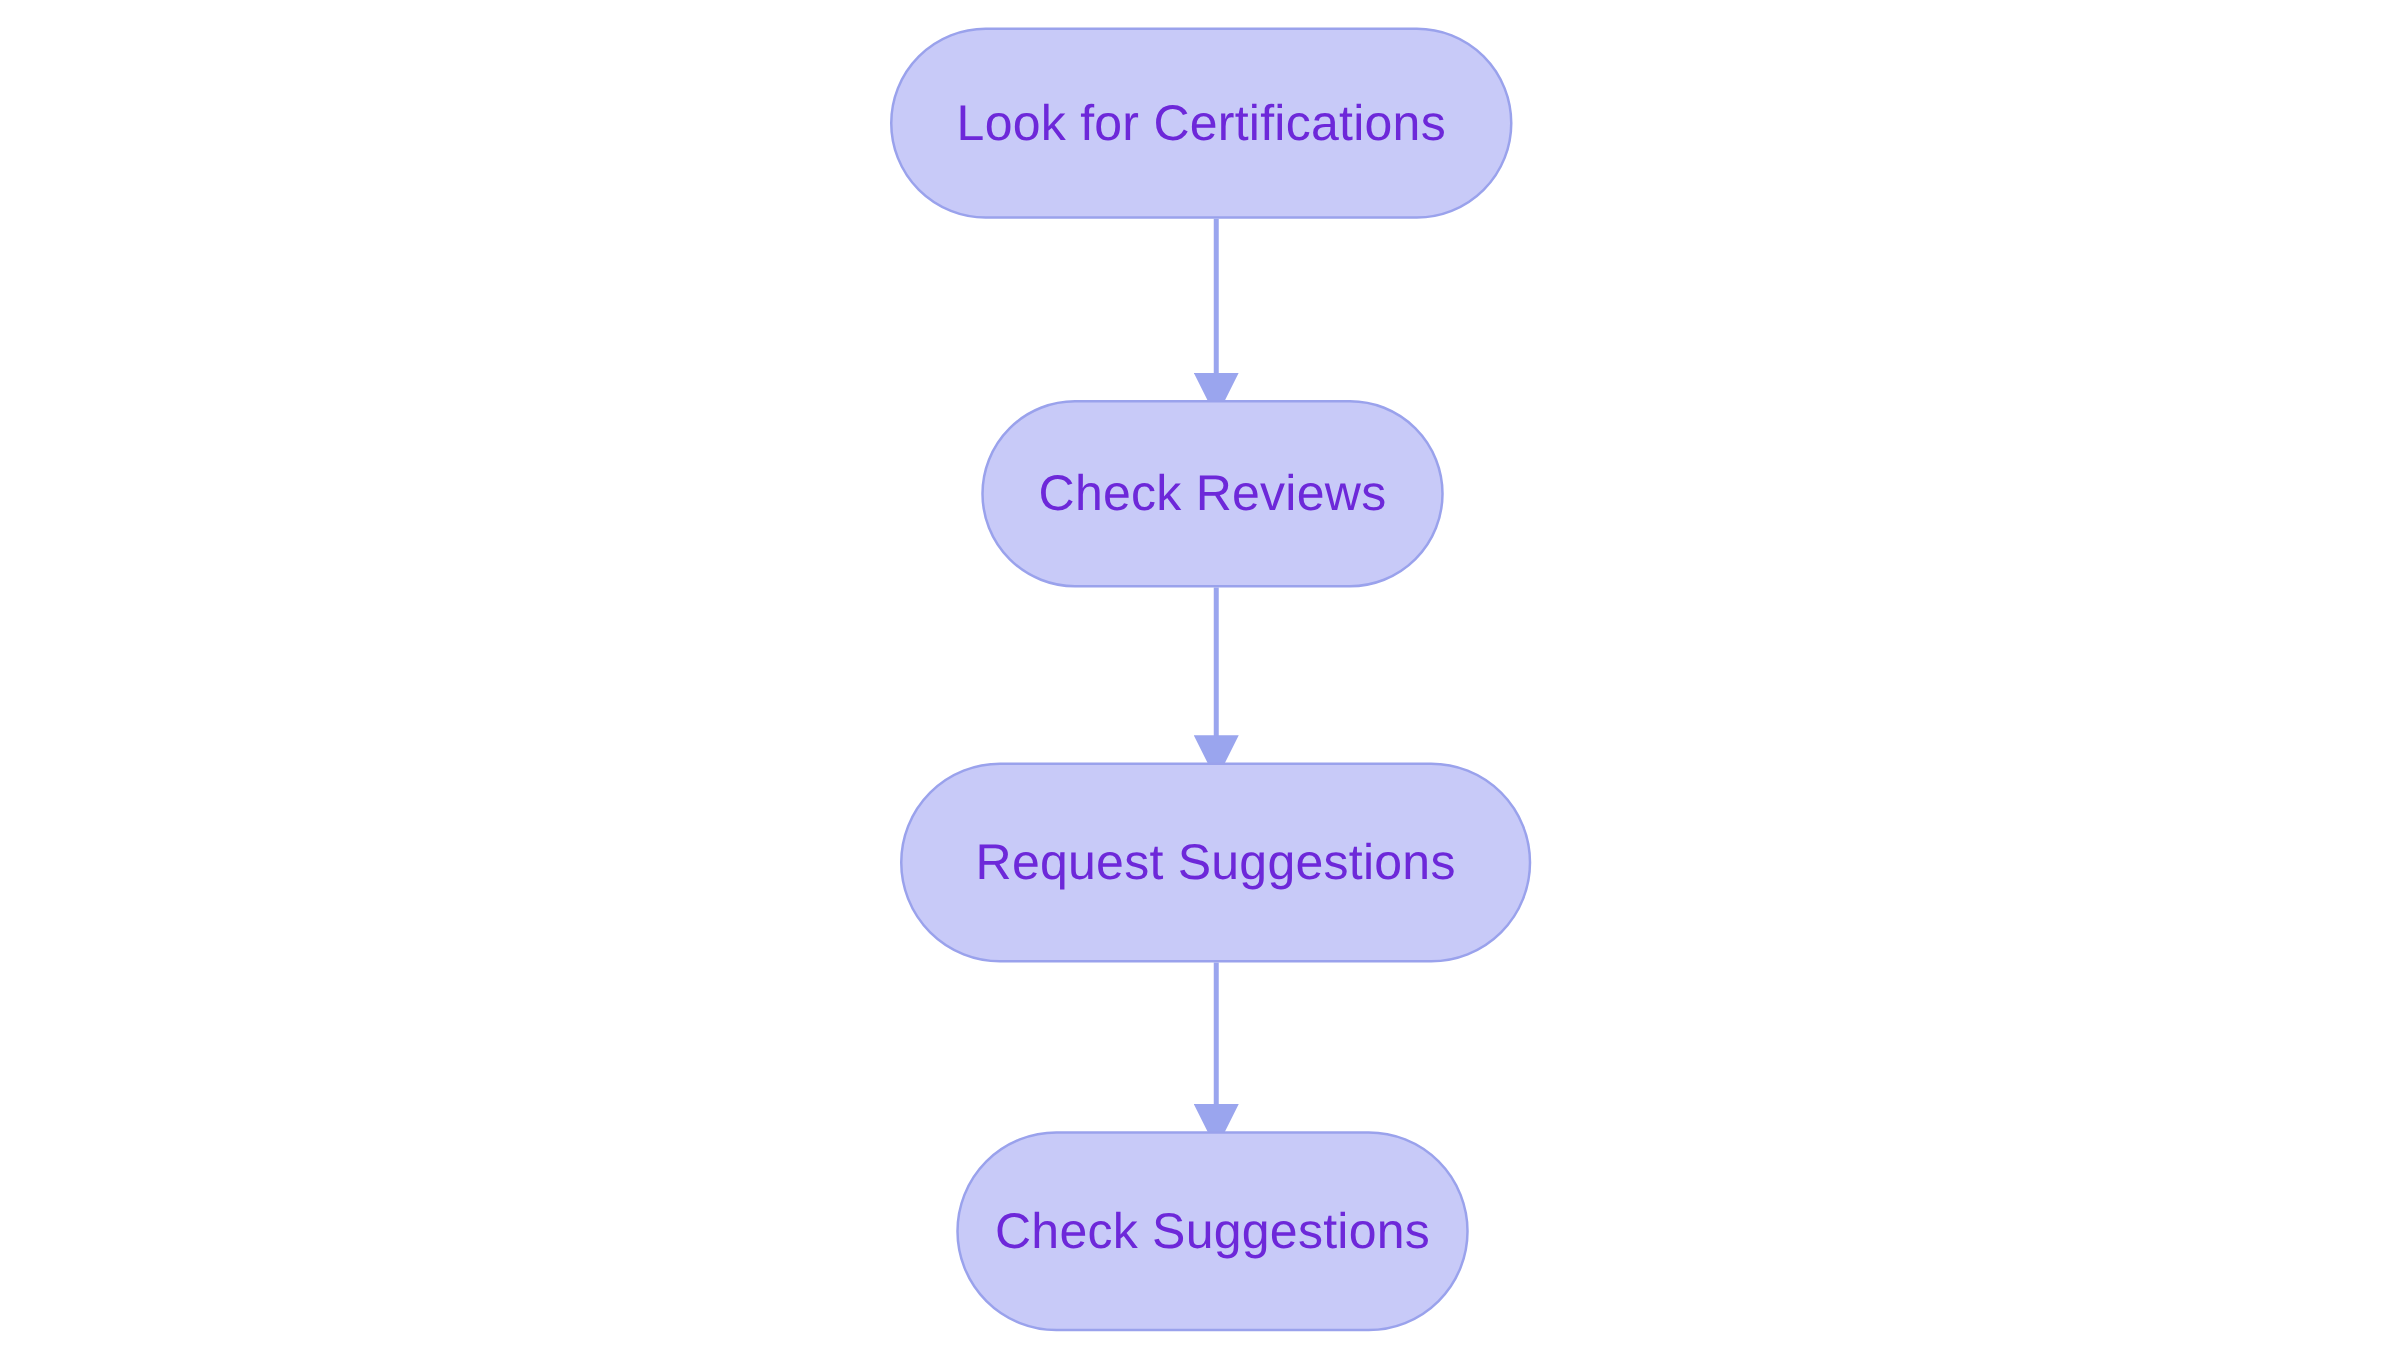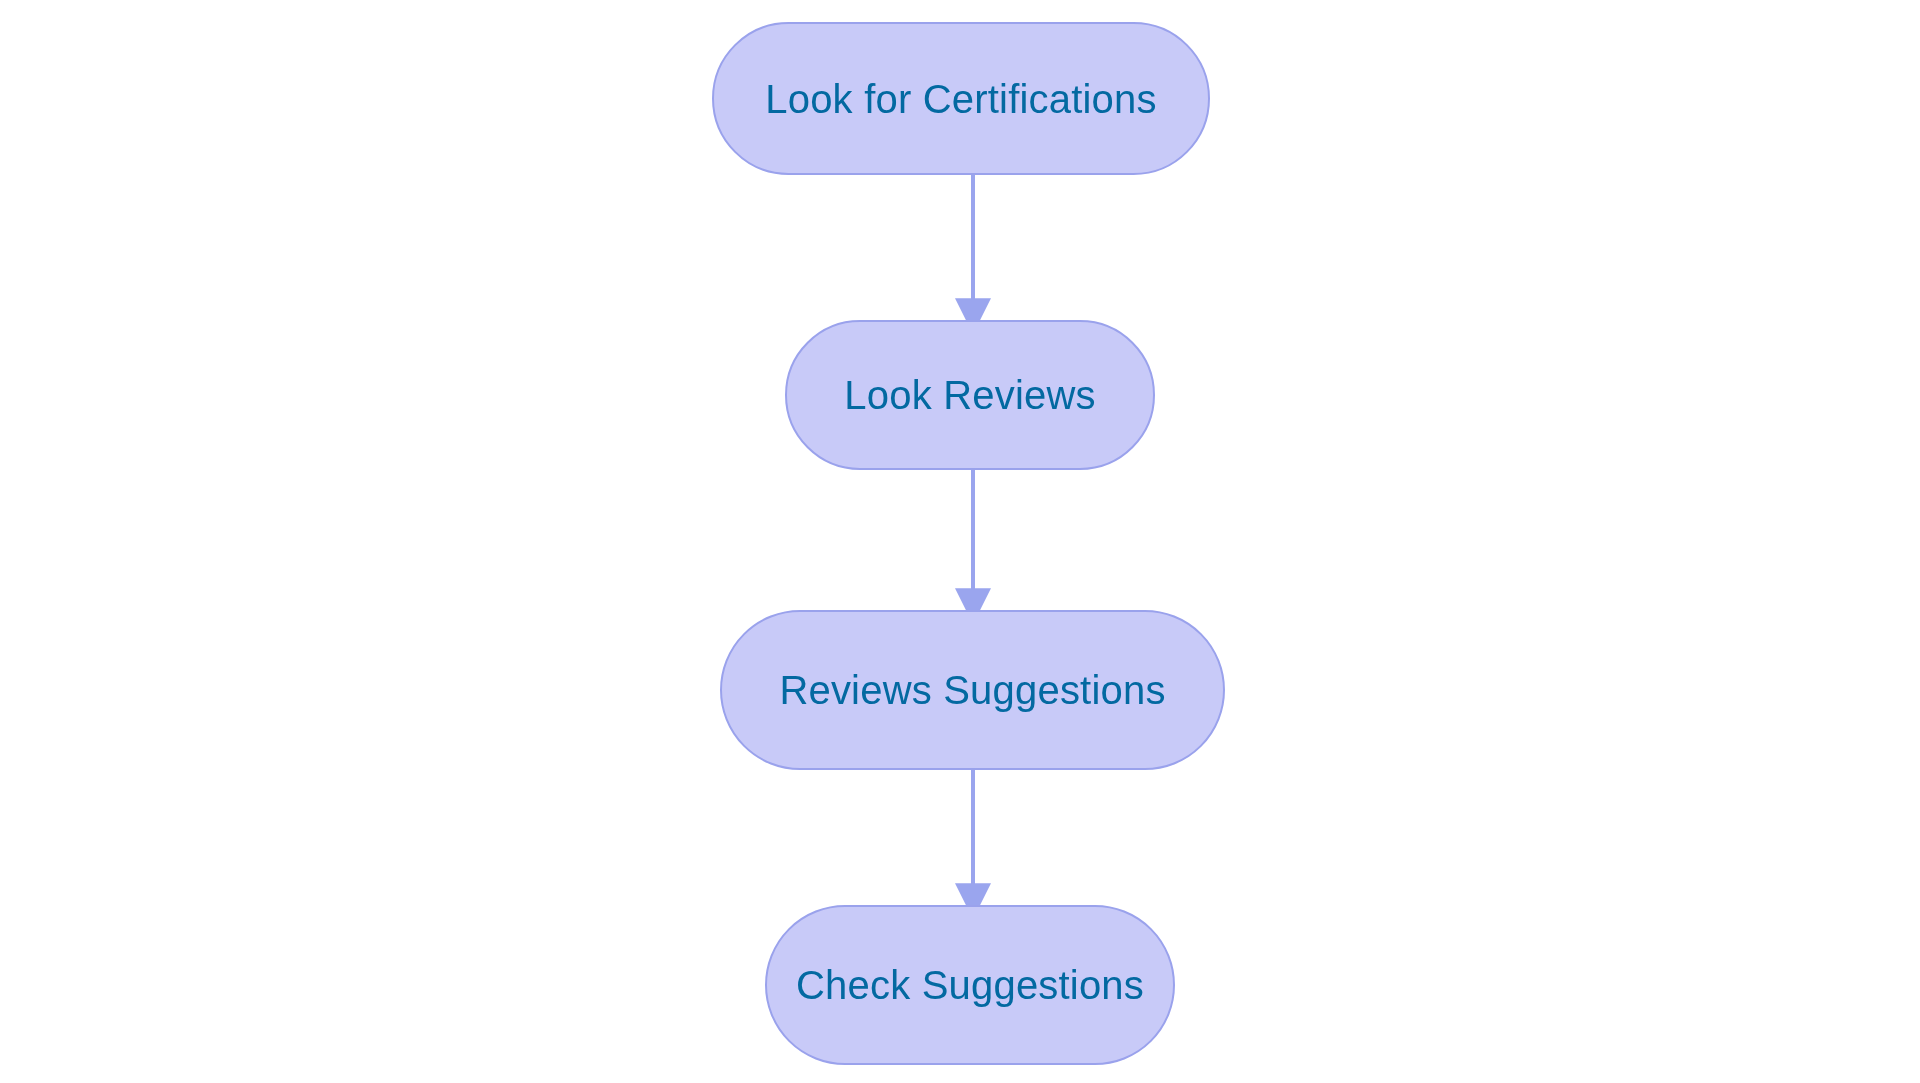--- a/index.html
+++ b/index.html
@@ -37,21 +37,21 @@
     display: flex;
     align-items: center;
     justify-content: center;
     background: #c8caf8;
     border: 2px solid #9aa2ec;
     border-radius: 999px;
   }
 
   .node-label {
     font-family: "Liberation Sans", sans-serif;
-    color: #0369a1;
+    color: #6d28d9;
     font-size: 40px;
     font-weight: 400;
     letter-spacing: 0.2px;
     line-height: 1;
     white-space: nowrap;
     text-align: center;
   }
 </style>
 </head>
 <body>
@@ -76,24 +76,24 @@
     <g>
       <line x1="973" y1="770" x2="973" y2="888" stroke="#9aa5ee" stroke-width="4" marker-end="url(#arrowhead)"></line>
     </g>
   </svg>
 
   <div class="node" style="left:712px; top:22px; width:498px; height:153px;">
     <span class="node-label">Look for Certifications</span>
   </div>
 
   <div class="node" style="left:785px; top:320px; width:370px; height:150px;">
-    <span class="node-label">Look Reviews</span>
+    <span class="node-label">Check Reviews</span>
   </div>
 
   <div class="node" style="left:720px; top:610px; width:505px; height:160px;">
-    <span class="node-label">Reviews Suggestions</span>
+    <span class="node-label">Request Suggestions</span>
   </div>
 
   <div class="node" style="left:765px; top:905px; width:410px; height:160px;">
     <span class="node-label">Check Suggestions</span>
   </div>
 
 </div>
 
 </body></html>

